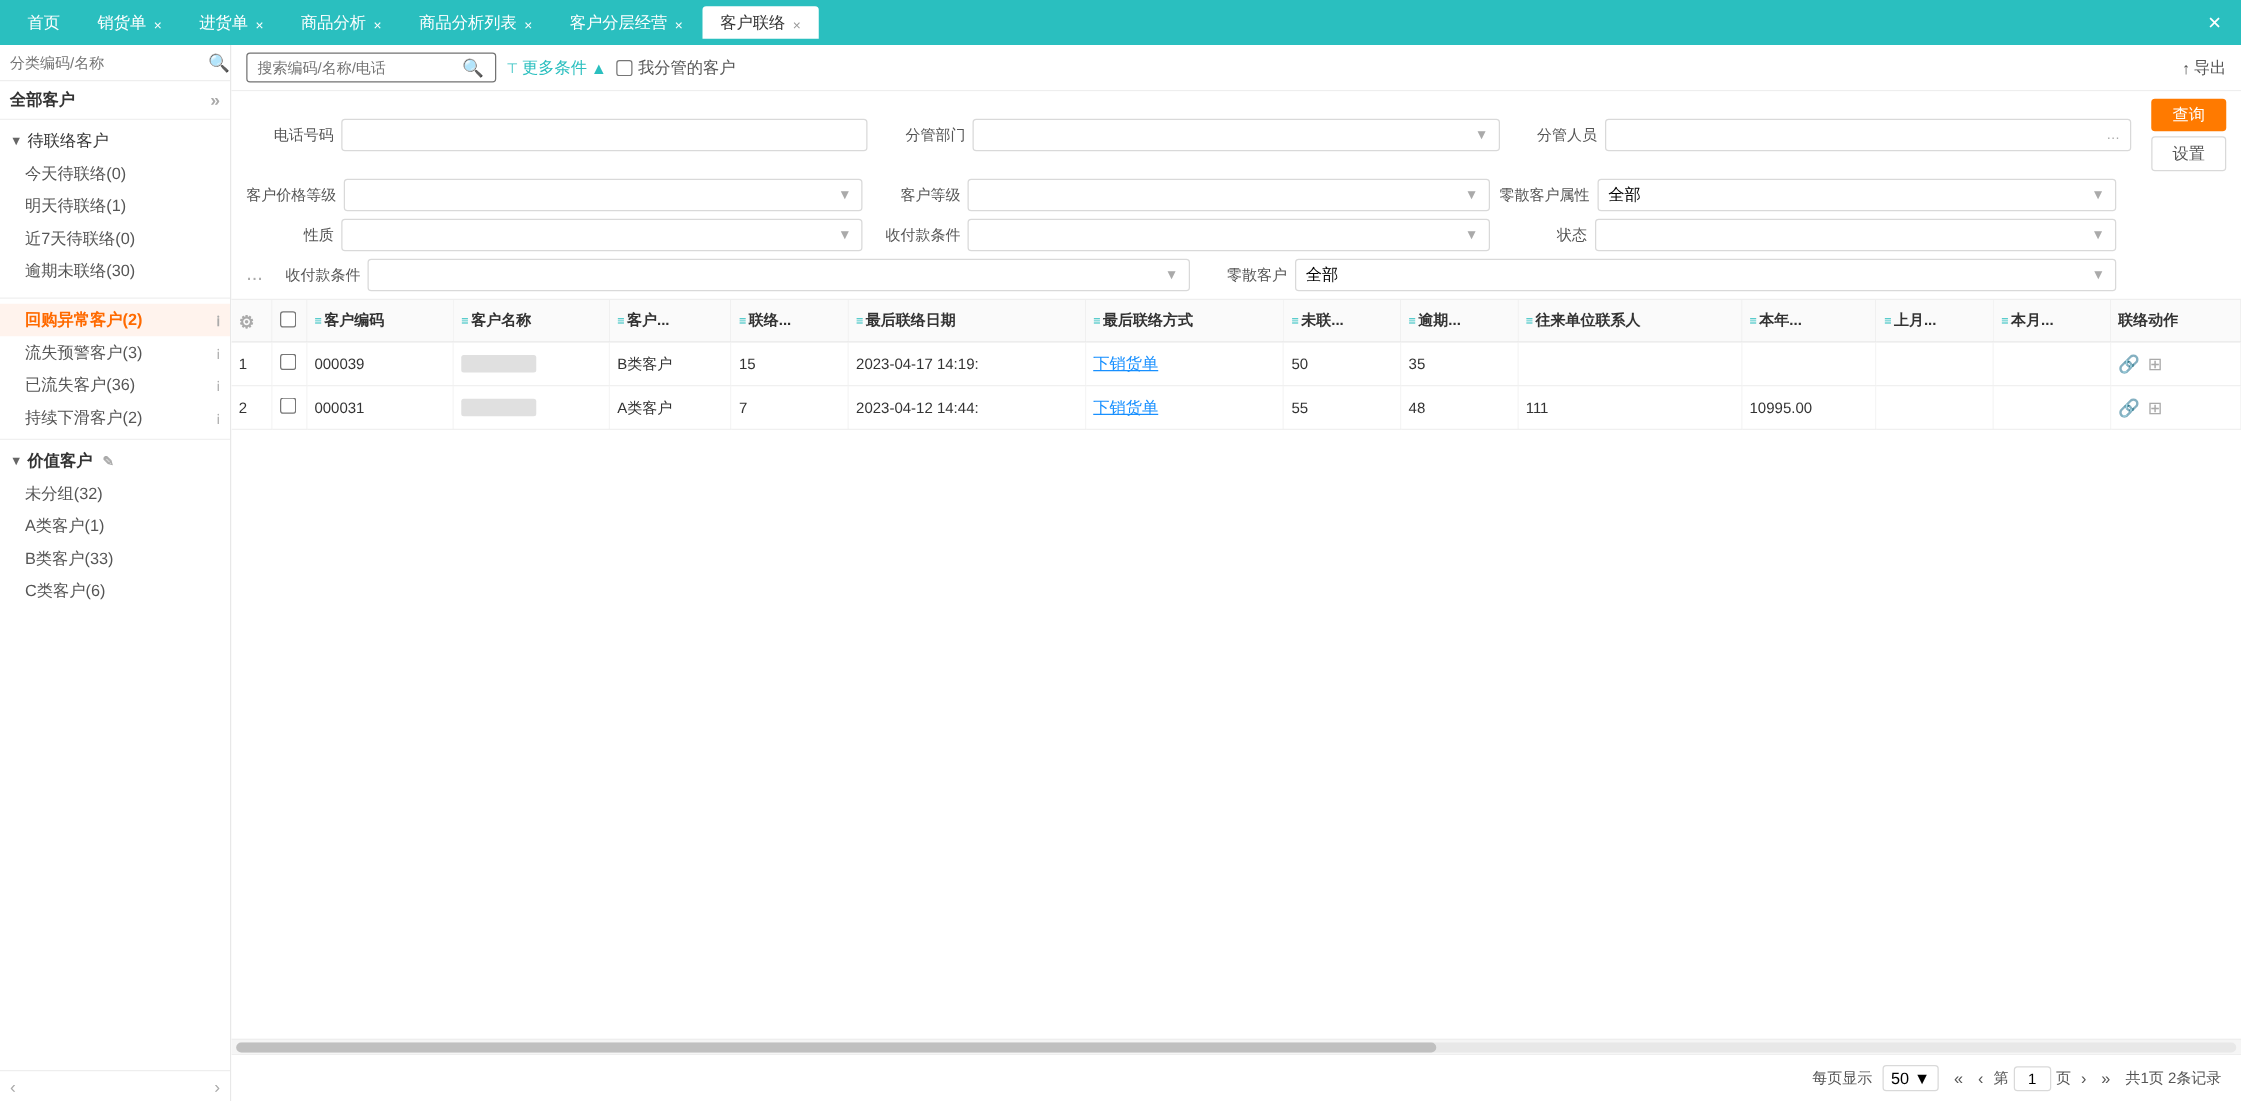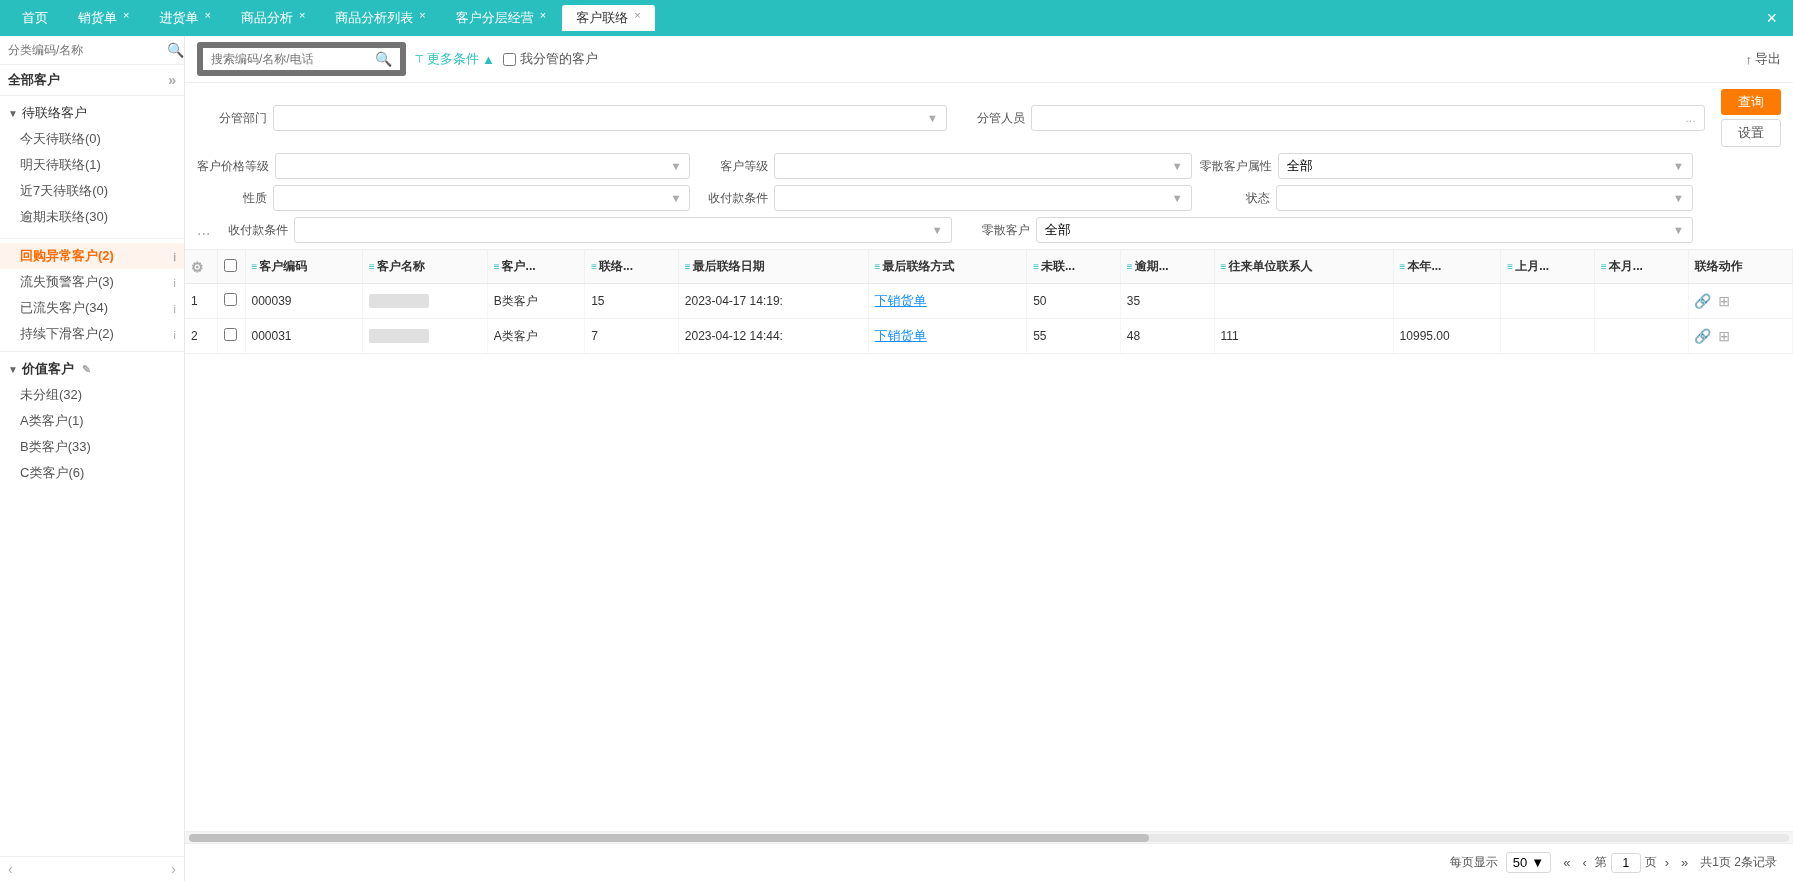--- a/index.html
+++ b/index.html
@@ -8,21 +8,21 @@
     
     .top-nav {
       display: flex; align-items: center;
       background: #2abfbf;
       height: 36px; padding: 0 8px;
       gap: 2px;
     }
     .top-nav .nav-item {
       color: #fff; padding: 4px 14px; cursor: pointer;
       border-radius: 3px 3px 0 0;
-      display: flex; align-items: flex-start; gap: 4px;
+      display: flex; align-items: flex-end; gap: 4px;
       font-size: 13px; white-space: nowrap;
     }
     .top-nav .nav-item.active { background: #fff; color: #333; }
     .top-nav .nav-close { font-size: 11px; color: inherit; margin-left: 2px; }
     .top-nav .nav-item.active .nav-close { color: #999; }
     .window-close {
       margin-left: auto; color: #fff; font-size: 18px; cursor: pointer; padding: 0 8px;
     }
 
     
@@ -91,21 +91,21 @@
       background: #f5f5f5;
     }
 
     
     .search-bar {
       display: flex; align-items: center; gap: 8px;
       padding: 6px 12px; background: #fff; border-bottom: 1px solid #eee;
     }
     .search-input-wrap {
       display: flex; align-items: center; gap: 4px;
-      border: 6px solid #737373; border-radius: 3px; padding: 3px 8px;
+      border: 1px solid #737373; border-radius: 3px; padding: 3px 8px;
       background: #fff; min-width: 200px;
     }
     .search-input-wrap input {
       border: none; outline: none; font-size: 12px; color: #333; width: 160px;
     }
     .more-filters {
       display: flex; align-items: center; gap: 3px;
       color: #2abfbf; cursor: pointer; font-size: 12px;
     }
     .filter-icon { font-size: 11px; }
@@ -292,21 +292,21 @@
 
     <div class="sidebar-item active">
       <span>回购异常客户(2)</span>
       <span class="info-icon">ℹ</span>
     </div>
     <div class="sidebar-item">
       <span>流失预警客户(3)</span>
       <span class="info-icon">ℹ</span>
     </div>
     <div class="sidebar-item">
-      <span>已流失客户(34)</span>
+      <span>已流失客户(36)</span>
       <span class="info-icon">ℹ</span>
     </div>
     <div class="sidebar-item">
       <span>持续下滑客户(2)</span>
       <span class="info-icon">ℹ</span>
     </div>
 
     <div class="sidebar-divider"></div>
 
     <div class="sidebar-group-title">
@@ -353,20 +353,24 @@
       </div>
       <div class="export-btn">
         <span>↑</span>
         <span>导出</span>
       </div>
     </div>
 
     <div class="filter-section">
 
       <div class="filter-row">
+        <div class="filter-item">
+          <span class="filter-label">电话号码</span>
+          <input class="filter-input" type="text" style="flex: 2 1 0%;">
+        </div>
         <div class="filter-item">
           <span class="filter-label">分管部门</span>
           <div class="filter-select" style="flex:2">
             <span class="placeholder"></span>
             <span class="arrow">▼</span>
           </div>
         </div>
         <div class="filter-item">
           <span class="filter-label">分管人员</span>
           <div class="filter-select" style="flex:2">

